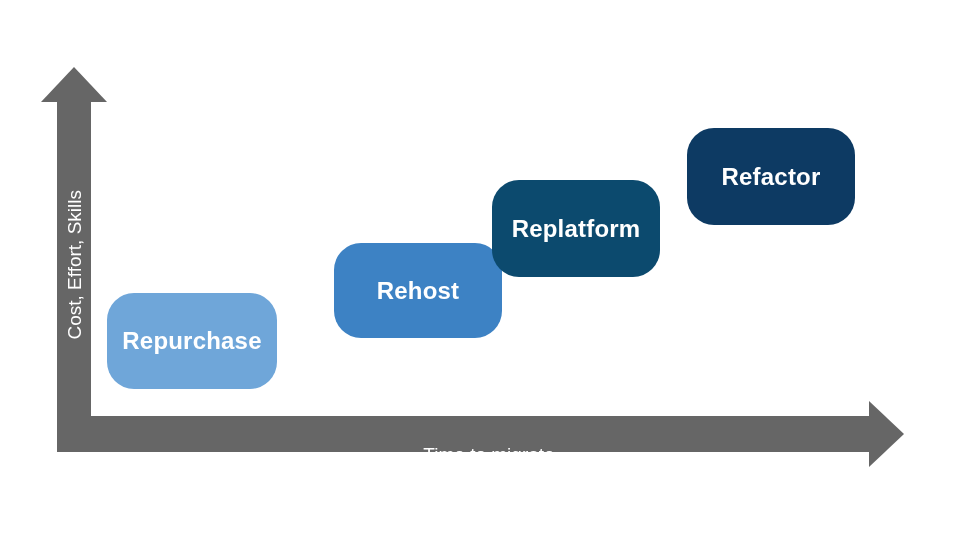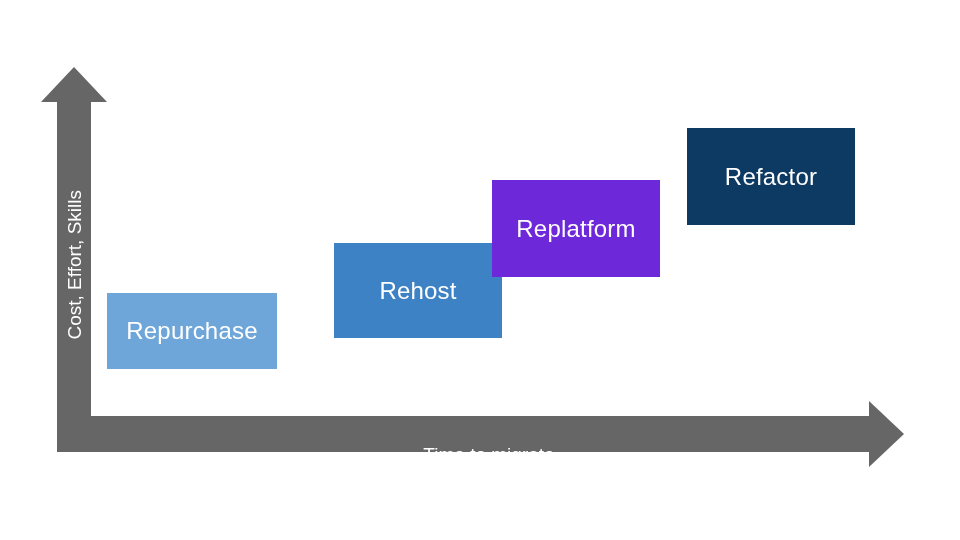--- a/index.html
+++ b/index.html
@@ -82,24 +82,25 @@
   }
 
   
   .strategy-box {
     position: absolute;
     display: flex;
     align-items: center;
     justify-content: center;
     color: #ffffff;
     font-size: 24px;
-    font-weight: normal;
+    font-weight: bold;
     letter-spacing: 0.2px;
+    border-radius: 27px;
   }
-  .box-repurchase  { left: 107px; top: 293px; width: 170px; height: 76px; }
+  .box-repurchase  { left: 107px; top: 293px; width: 170px; height: 96px; }
   .box-rehost      { left: 296px; top: 243px; width: 168px; height: 95px; margin-left: 38px; }
   .box-replatform  { left: 492px; top: 180px; width: 168px; height: 97px; }
   .box-refactor    { left: 687px; top: 128px; width: 168px; height: 97px; }
 </style>
 </head>
 <body>
 
 <div class="stage">
 
   <div>
@@ -119,21 +120,21 @@
   </div>
 
   <div class="strategy-box box-repurchase" style="background-color: rgb(111, 166, 217);">
     <span>Repurchase</span>
   </div>
 
   <div class="strategy-box box-rehost" style="background-color: rgb(61, 130, 196);">
     <span>Rehost</span>
   </div>
 
-  <div class="strategy-box box-replatform" style="background-color: #6d28d9;">
+  <div class="strategy-box box-replatform" style="background-color: #0c4a6e;">
     <span>Replatform</span>
   </div>
 
   <div class="strategy-box box-refactor" style="background-color: rgb(13, 58, 99);">
     <span>Refactor</span>
   </div>
 
 </div>
 
 </body></html>

